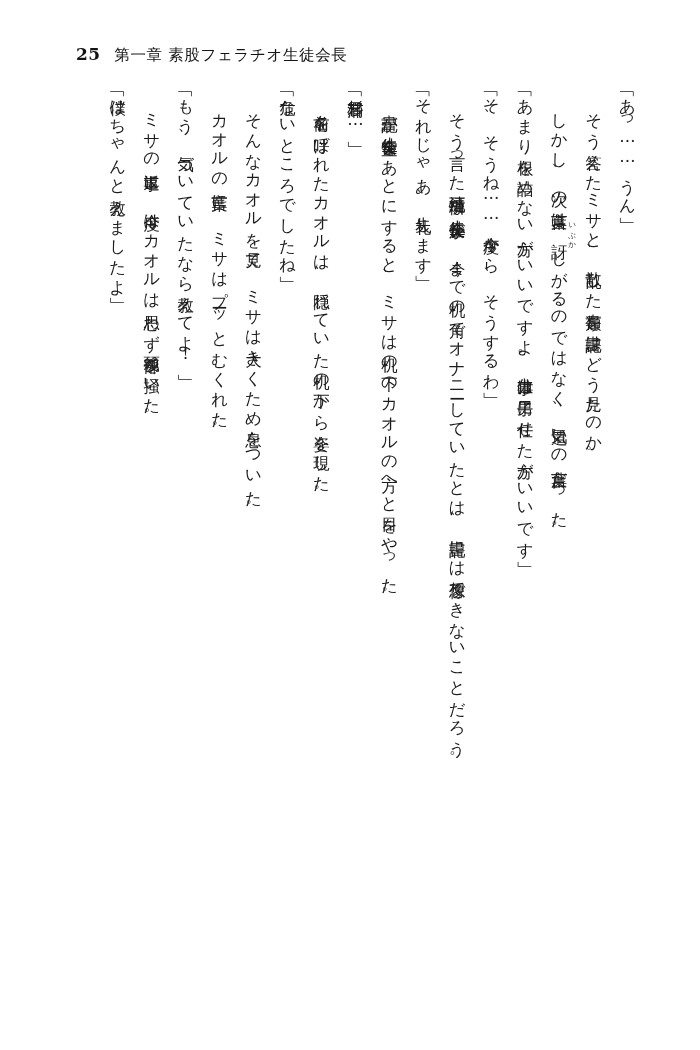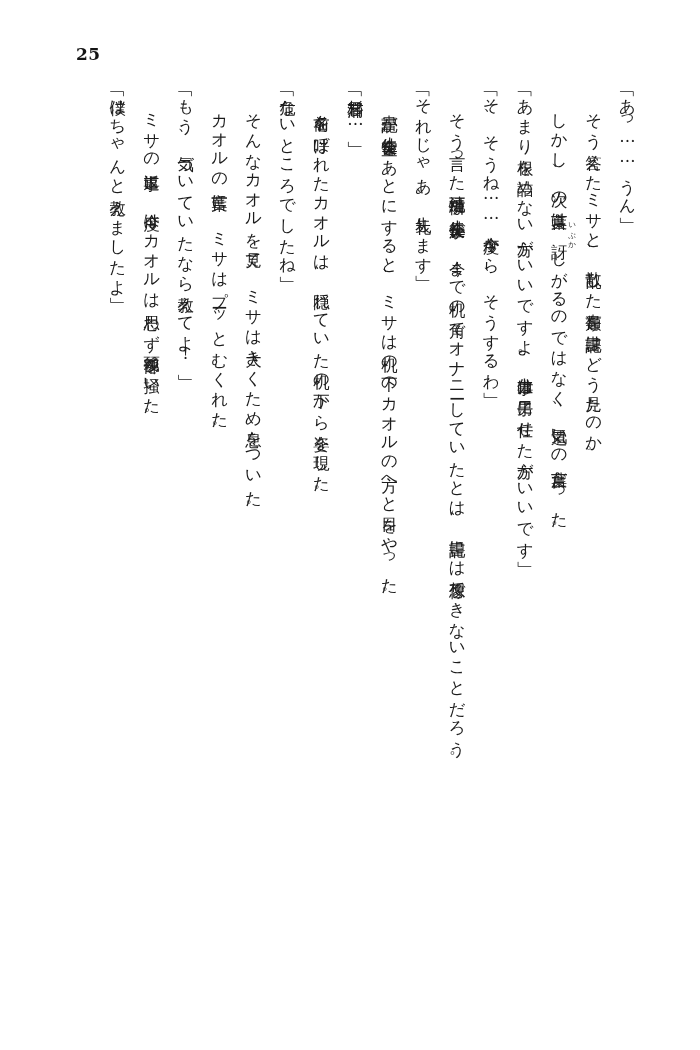--- a/index.html
+++ b/index.html
@@ -85,20 +85,21 @@
     color: #333;
   }
 </style>
 </head>
 <body>
 
 <div class="page">
 
   <div class="header">
     <span class="page-number">25</span>
+    <span class="chapter-title">第一章 素股フェラチオ生徒会長</span>
   </div>
 
   <div class="body-area">
     <div class="vtext">
       <p>「あっ……うん」</p>
       <p class="indent">そう答えたミサと、散乱した書類を書記はどう見たのか。</p>
       <p class="indent">しかし、次の言葉は<ruby>訝<rt>いぶか</rt></ruby>しがるのではなく、気遣いの言葉だった。</p>
       <p>「あまり根を詰めない方がいいですよ。力仕事は男子に任せた方がいいです」</p>
       <p>「そ、そうね……今度から、そうするわ」</p>
       <p class="indent">そう言った清純可憐な生徒会長が、今まで机の角でオナニーしていたとは、書記には想像できないことだろう。</p>

